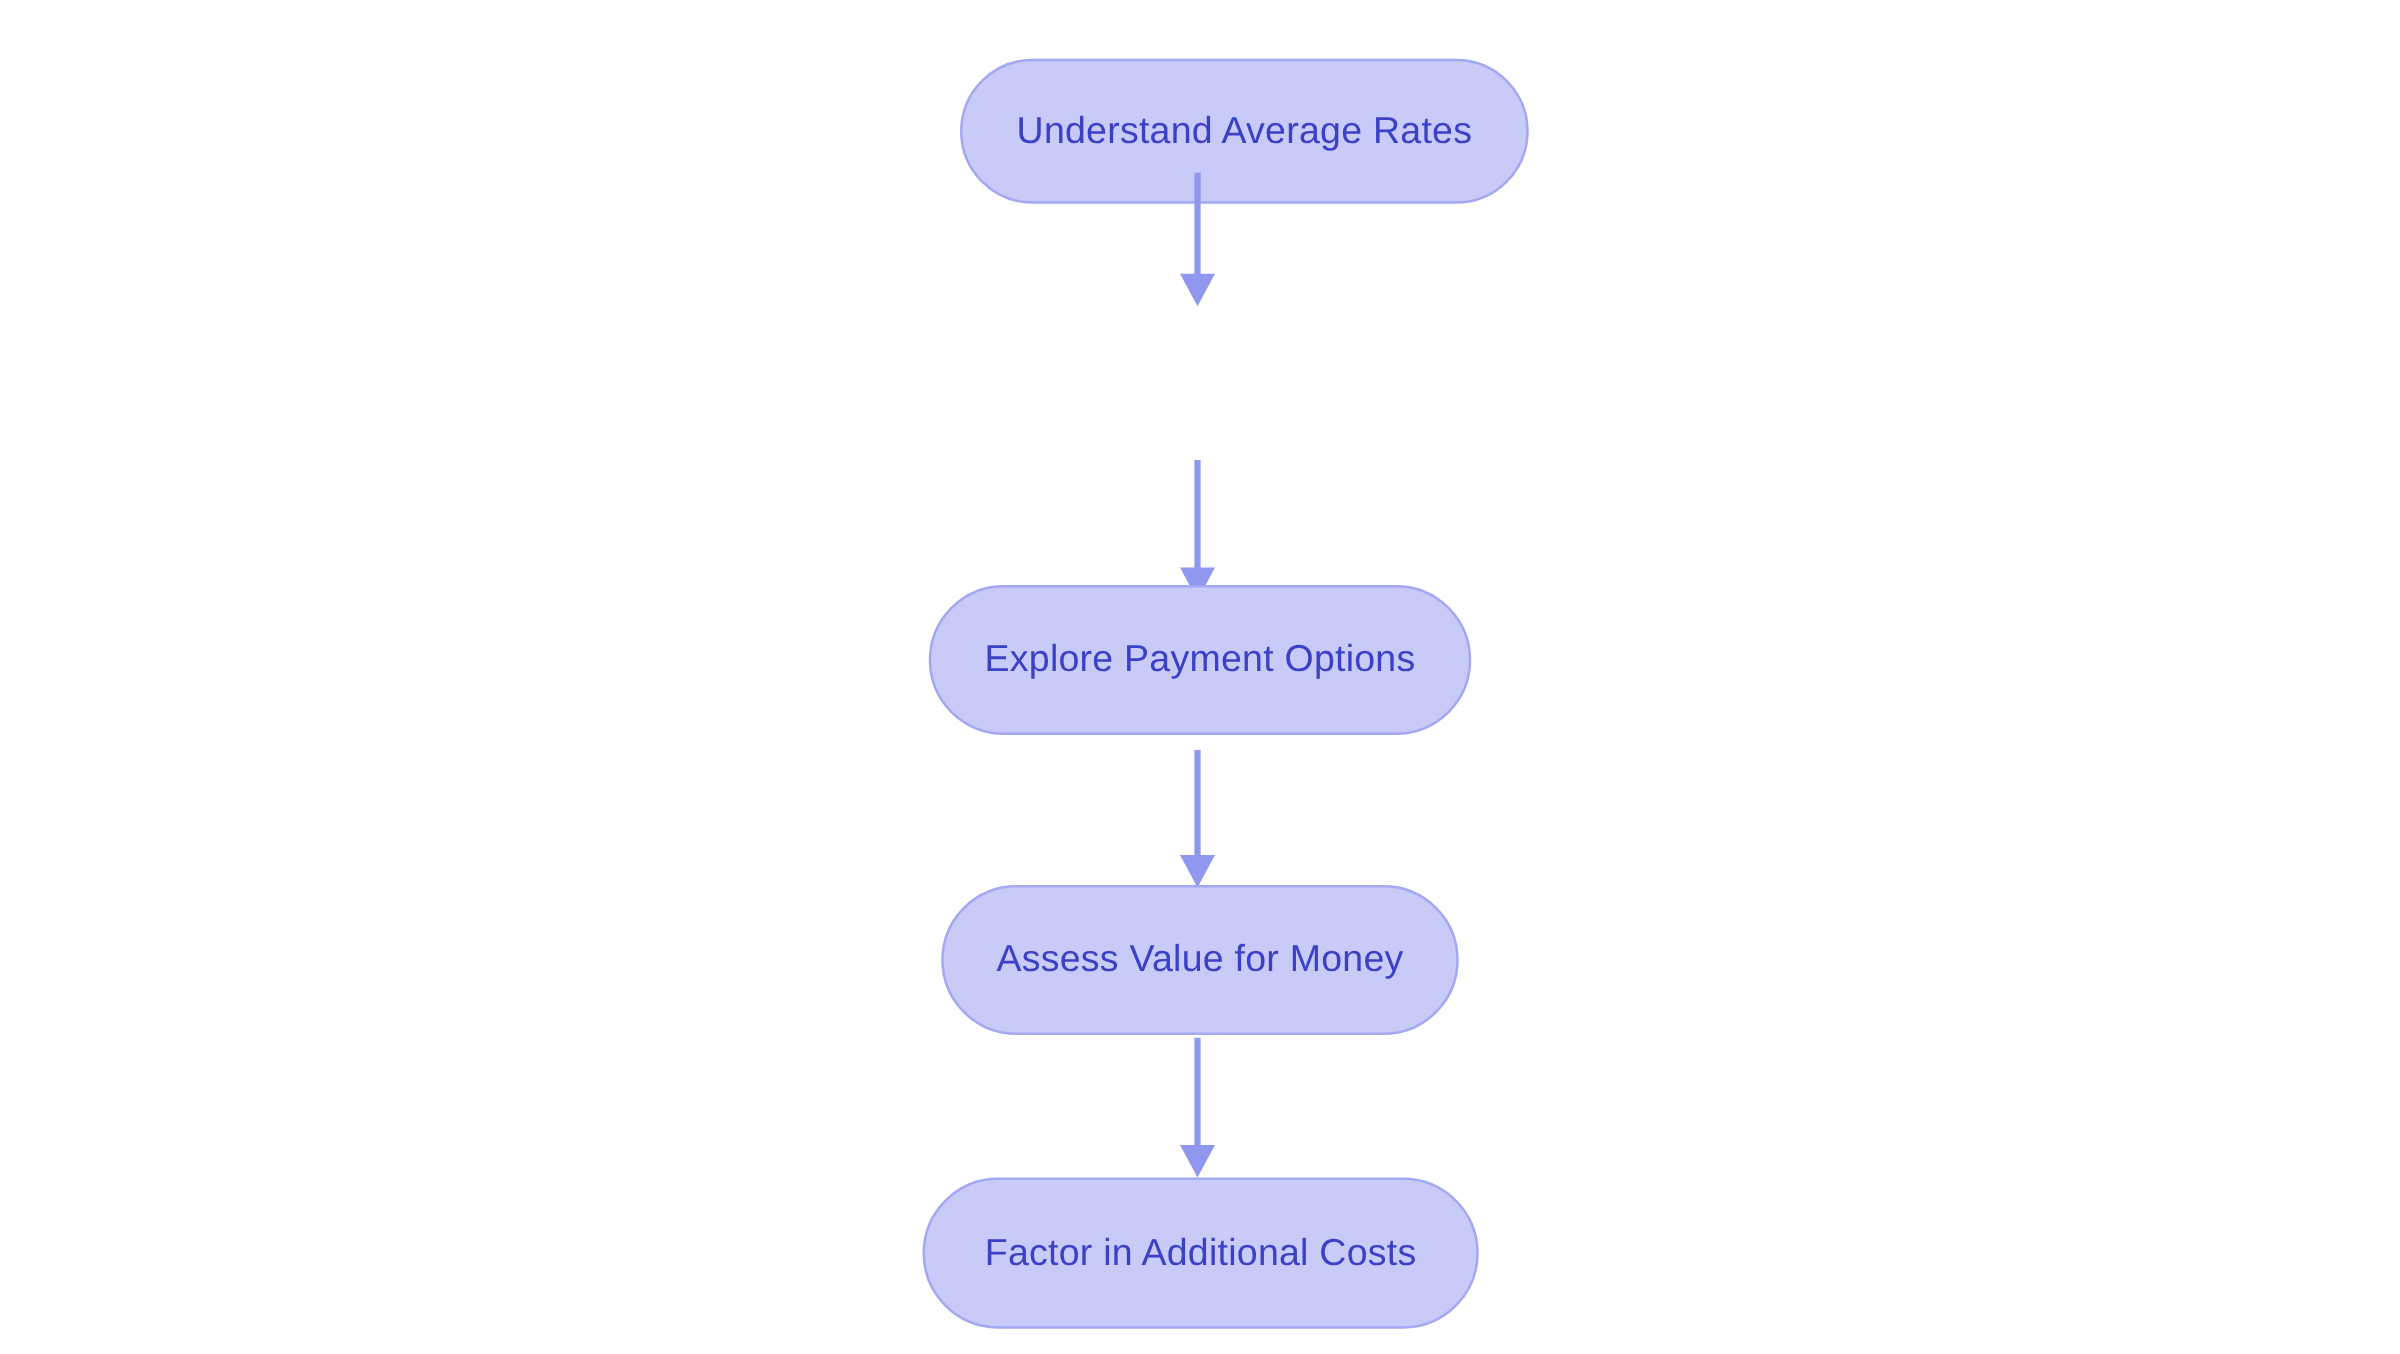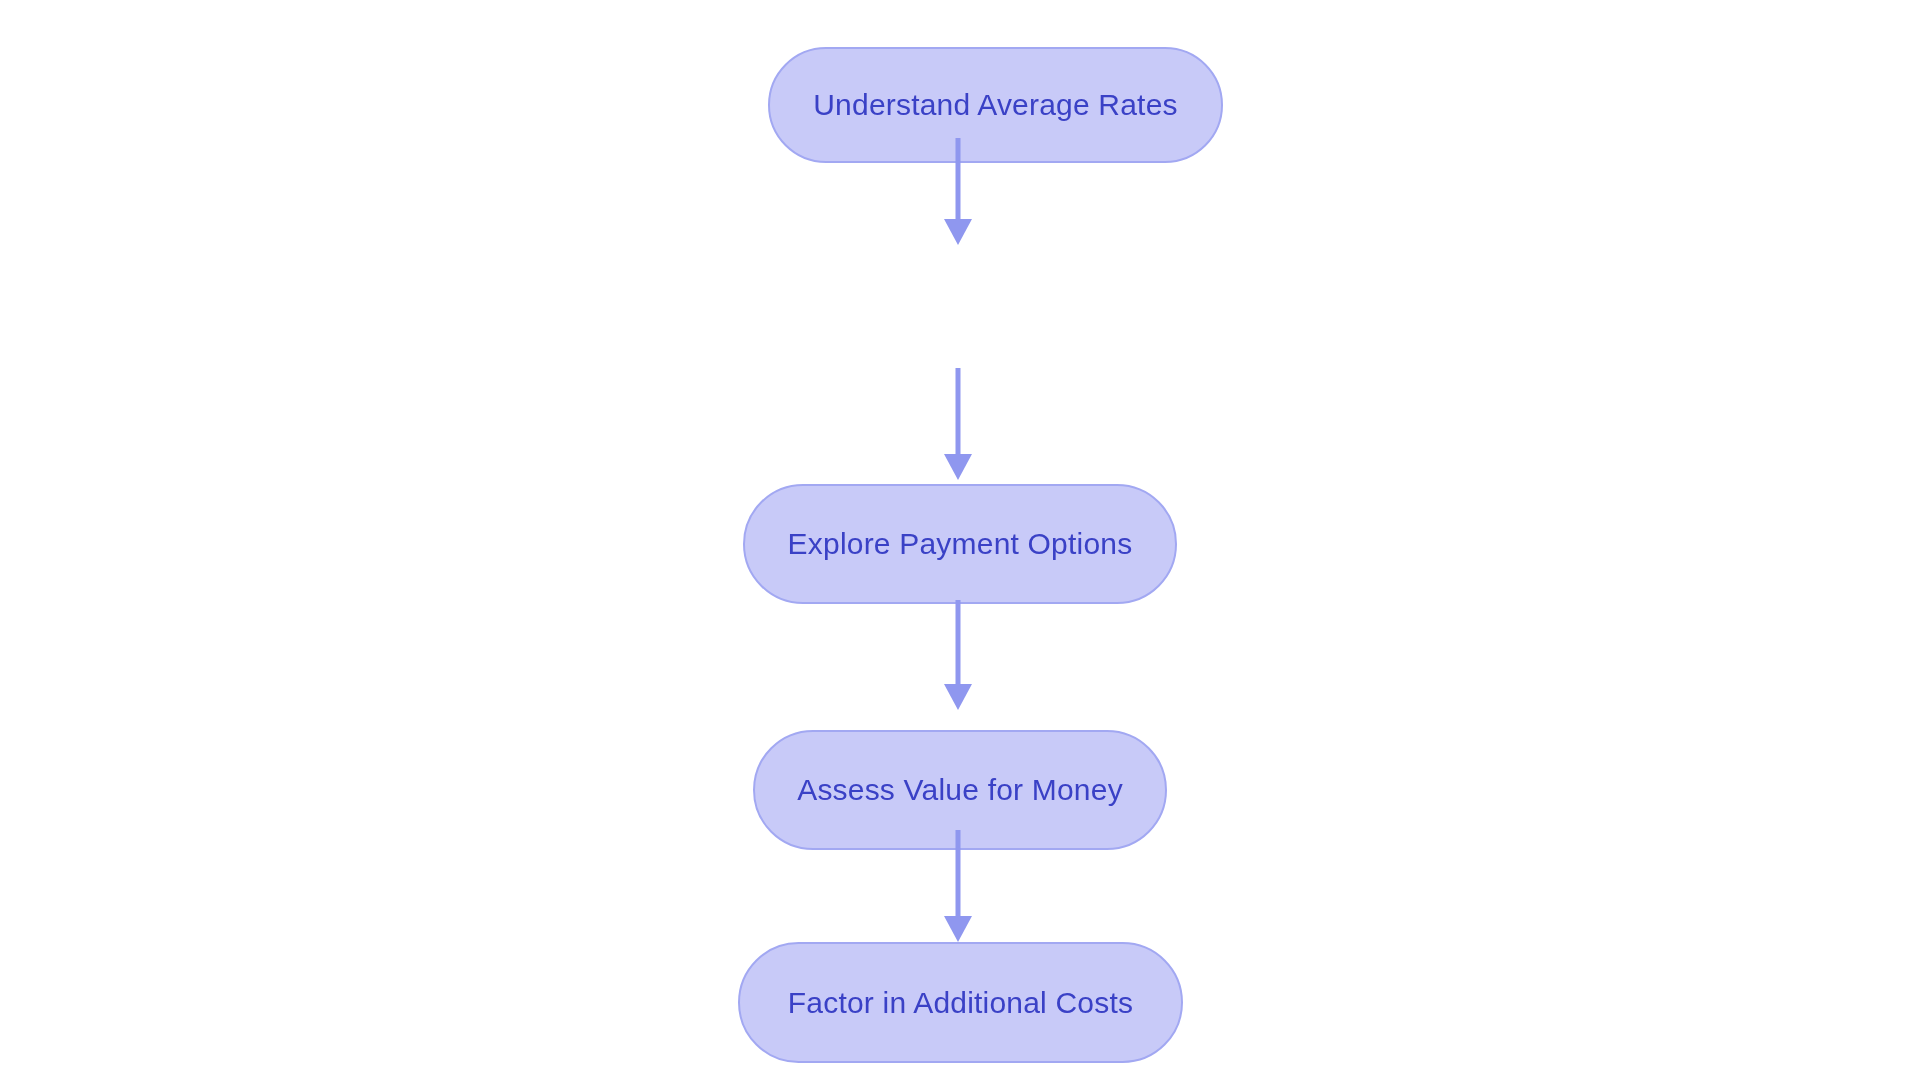--- a/index.html
+++ b/index.html
@@ -38,22 +38,22 @@
   }
   .node-label {
     color: var(--text);
     font-size: 30px;
     font-weight: 400;
     letter-spacing: 0.2px;
     white-space: nowrap;
   }
   .n1 { left: 768px; top: 14px;  width: 455px; height: 116px; margin-top: 33px; }
   .n2 { left: 755px; top: 245px; width: 403px; height: 123px; }
-  .n3 { left: 743px; top: 484px; width: 434px; height: 120px; }
-  .n4 { left: 753px; top: 730px; width: 414px; height: 120px; }
+  .n3 { left: 743px; top: 468px; width: 434px; height: 120px; }
+  .n4 { left: 753px; top: 708px; width: 414px; height: 120px; }
   .n5 { left: 738px; top: 942px; width: 445px; height: 121px; }
   .arrow {
     position: absolute;
     left: 942px;
     display: block;
   }
   .a1 { top: 138px; }
   .a2 { top: 368px; }
   .a3 { top: 600px; }
   .a4 { top: 830px; }

